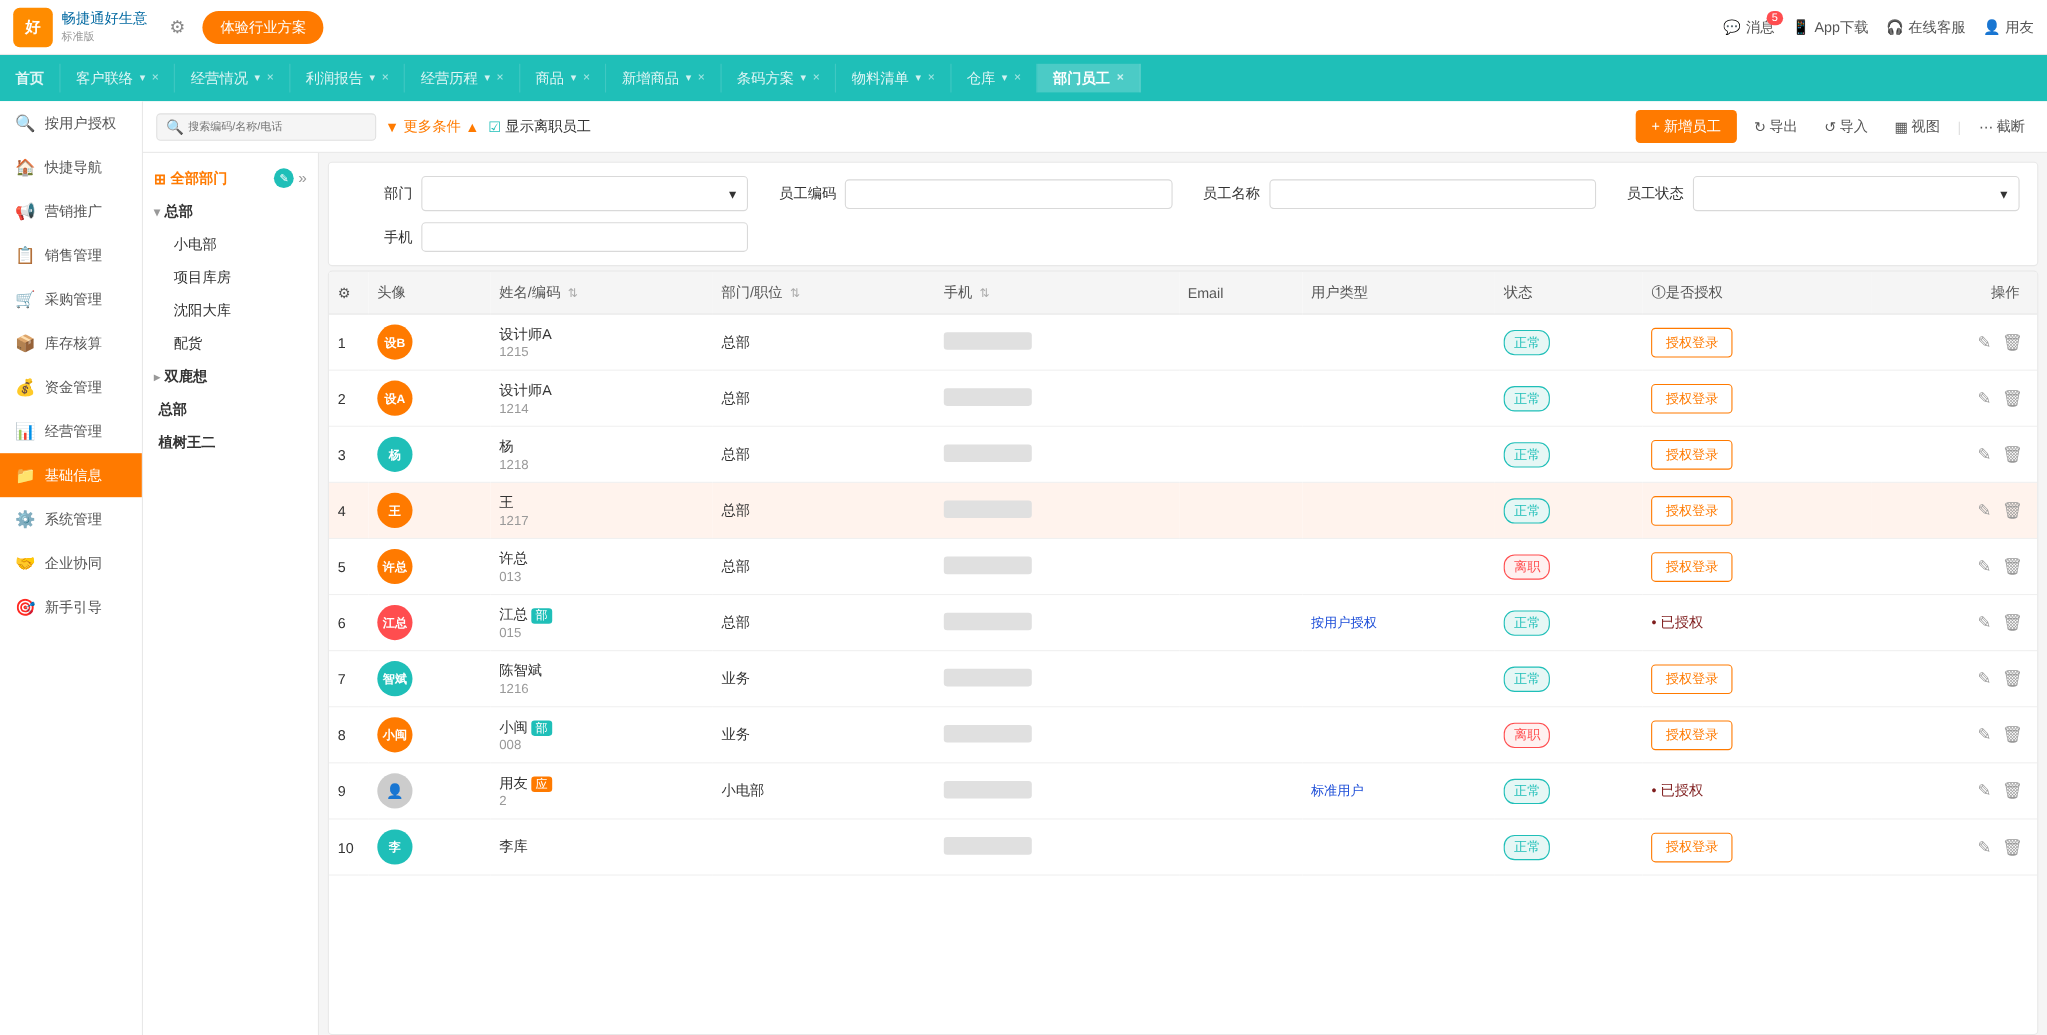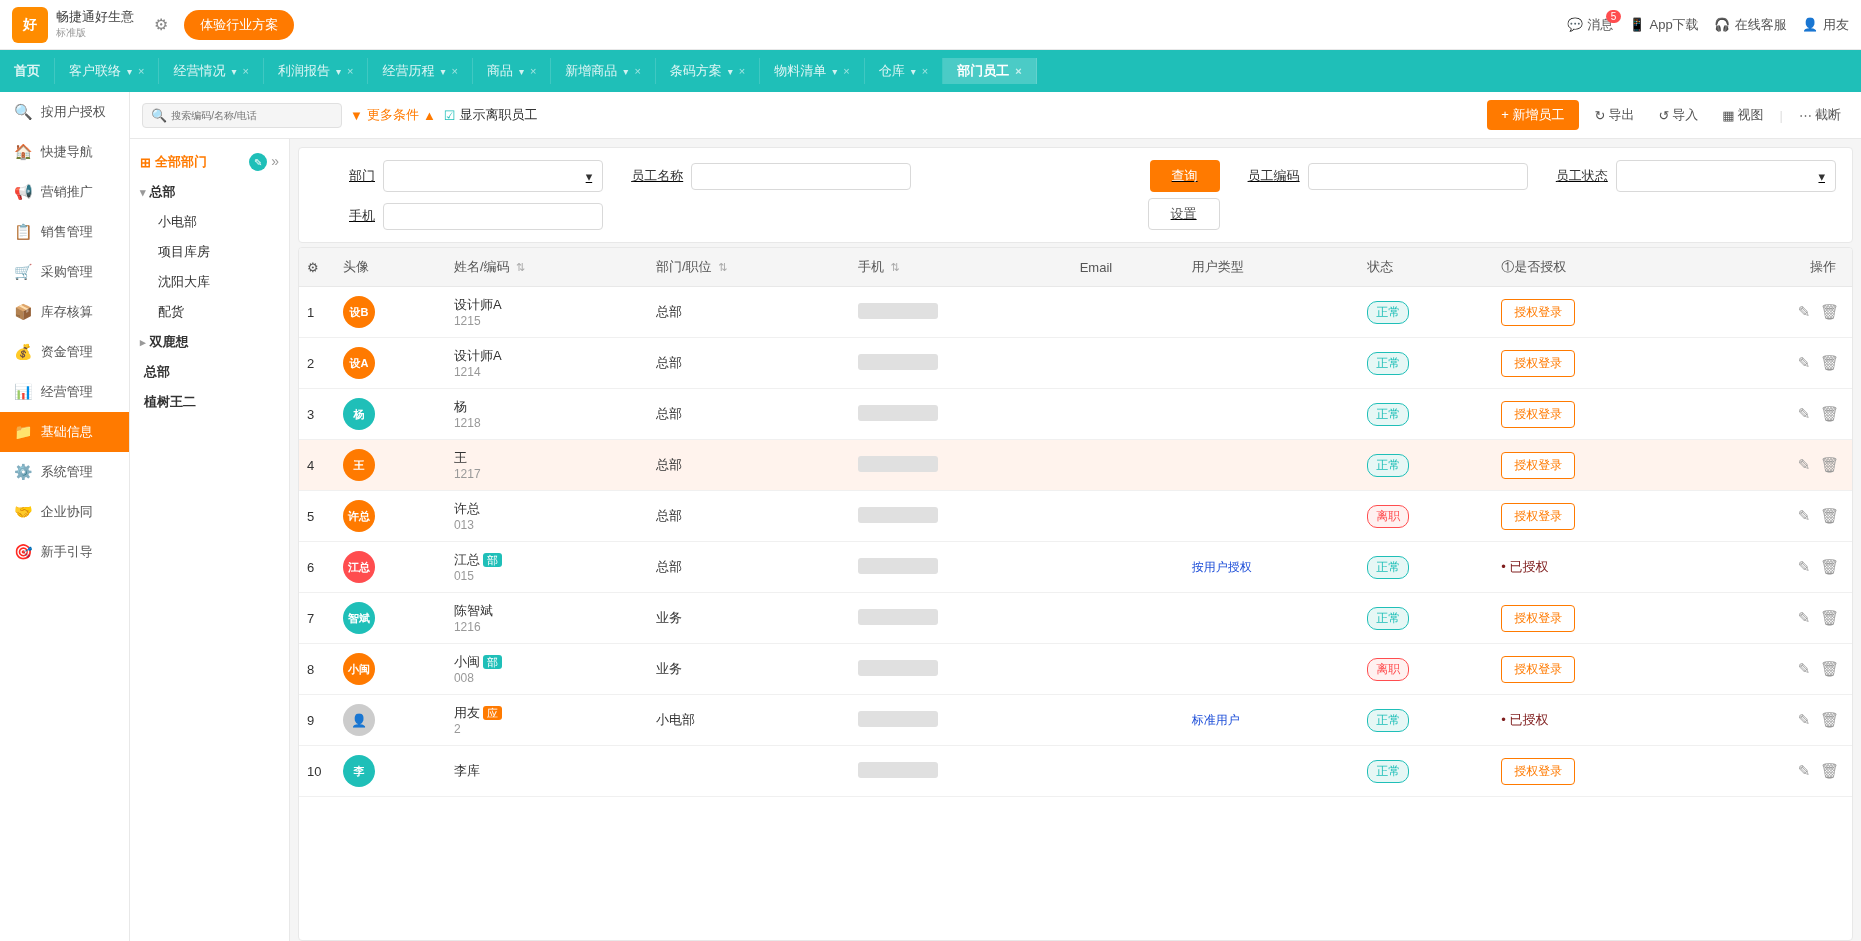--- a/index.html
+++ b/index.html
@@ -2,21 +2,21 @@
 <html><head>
   <meta charset="utf-8">
   <style>
     * { box-sizing: border-box; margin: 0; padding: 0; font-family: 'Microsoft YaHei', Arial, sans-serif; font-size: 13px; }
     body { background: #f5f5f5; min-width: 1200px; }
 
     
     .top-bar { background: #fff; height: 50px; display: flex; align-items: center; padding: 0 12px; border-bottom: 1px solid #e8e8e8; position: relative; z-index: 10; }
     .logo-area { display: flex; align-items: center; gap: 8px; min-width: 130px; }
     .logo-icon { width: 36px; height: 36px; background: #ff8c00; border-radius: 6px; display: flex; align-items: center; justify-content: center; color: #fff; font-size: 14px; font-weight: bold; }
-    .logo-text { font-size: 13px; color: #404040; line-height: 1.3; }
+    .logo-text { font-size: 13px; color: #0369a1; line-height: 1.3; }
     .logo-version { font-size: 10px; color: #999; }
     .top-actions { display: flex; align-items: center; gap: 16px; margin-left: auto; }
     .top-action-item { display: flex; align-items: center; gap: 4px; color: #555; cursor: pointer; font-size: 13px; position: relative; }
     .badge { background: #ff4d4f; color: #fff; border-radius: 10px; font-size: 10px; padding: 1px 5px; position: absolute; top: -6px; right: -8px; }
     .trial-btn { background: #ff7a00; color: #fff; border: none; border-radius: 16px; padding: 6px 16px; font-size: 13px; cursor: pointer; }
     .settings-icon { color: #888; cursor: pointer; font-size: 16px; margin: 0 8px; }
 
     
     .nav-tabs { background: #1fbfb8; display: flex; align-items: center; height: 42px; padding: 0 0 0 0; overflow: hidden; }
     .nav-tab { color: rgba(255,255,255,0.85); padding: 0 14px; height: 26px; display: flex; align-items: center; gap: 4px; cursor: pointer; font-size: 13px; white-space: nowrap; border-right: 1px solid rgba(255,255,255,0.15); }
@@ -60,21 +60,21 @@
     .search-box input { border: none; background: transparent; outline: none; font-size: 10px; color: #333; width: 150px; }
     .filter-btn { display: flex; align-items: center; gap: 4px; color: #ff7a00; cursor: pointer; font-size: 13px; border: none; background: transparent; }
     .show-resigned { display: flex; align-items: center; gap: 4px; color: #333; cursor: pointer; font-size: 13px; }
     .checkbox-checked { color: #1fbfb8; }
     .spacer { flex: 1; }
     .add-emp-btn { background: #ff7a00; color: #fff; border: none; border-radius: 4px; padding: 6px 14px; font-size: 13px; cursor: pointer; display: flex; align-items: center; gap: 4px; }
     .action-btn { display: flex; align-items: center; gap: 3px; color: #555; cursor: pointer; font-size: 13px; padding: 4px 8px; border: none; background: transparent; }
     .separator { color: #e0e0e0; }
 
     
-    .filter-row { background: #fff; border: 1px solid #e8e8e8; border-radius: 4px; margin: 8px 8px 4px; padding: 12px 16px; display: grid; grid-template-columns: 1fr 1fr 1fr 1fr 1fr; grid-template-rows: auto auto; gap: 10px 20px; text-decoration: underline; }
+    .filter-row { background: #fff; border: 1px solid #e8e8e8; border-radius: 4px; margin: 8px 8px 4px; padding: 12px 16px; display: grid; grid-template-columns: 1fr 1fr 1fr 1fr; grid-template-rows: auto auto; gap: 10px 20px; }
     .filter-field { display: flex; align-items: center; gap: 8px; }
     .filter-label { color: #333; font-size: 13px; white-space: nowrap; min-width: 60px; text-align: right; }
     .filter-input { flex: 1; border: 1px solid #d9d9d9; border-radius: 4px; padding: 5px 10px; font-size: 13px; color: #333; outline: none; background: #fff; }
     .filter-select { flex: 1; border: 1px solid #d9d9d9; border-radius: 4px; padding: 5px 10px; font-size: 13px; color: #333; outline: none; background: #fff; cursor: pointer; display: flex; align-items: center; justify-content: space-between; }
     .filter-actions { grid-column: 3; grid-row: 1 / 3; display: flex; flex-direction: column; gap: 6px; align-items: flex-end; justify-content: center; }
     .query-btn { background: #ff7a00; color: #fff; border: none; border-radius: 4px; padding: 7px 22px; font-size: 13px; cursor: pointer; }
     .reset-btn { background: #fff; color: #555; border: 1px solid #d9d9d9; border-radius: 4px; padding: 6px 22px; font-size: 13px; cursor: pointer; }
 
     
     .table-container { flex: 1; overflow-y: auto; margin: 0 8px; background: #fff; border: 1px solid #e8e8e8; border-radius: 4px; }
@@ -278,41 +278,37 @@
 
         <div class="filter-row">
           <div class="filter-field">
             <span class="filter-label">部门</span>
             <div class="filter-select" style="min-width:180px; height:32px;">
               <span></span>
                 <span>▾</span>
             </div>
           </div>
           <div class="filter-field">
+            <span class="filter-label">员工编码</span>
+            <input class="filter-input" type="text" style="">
+          </div>
+          <div class="filter-field">
             <span class="filter-label">员工名称</span>
-            <input class="filter-input" type="text" style="">
-          </div>
-          <div class="filter-field">
-            <span class="filter-label">员工编码</span>
             <input class="filter-input" type="text" style="">
           </div>
           <div class="filter-field">
             <span class="filter-label">员工状态</span>
             <div class="filter-select" style="min-width:180px; height:32px;">
               <span></span>
                 <span>▾</span>
             </div>
           </div>
           <div class="filter-field">
             <span class="filter-label">手机</span>
             <input class="filter-input" type="text" style="">
-          </div>
-          <div class="filter-actions">
-            <button class="query-btn">查询</button>
-            <button class="reset-btn">设置</button>
           </div>
         </div>
 
         <div class="table-container">
           <table>
             <thead>
               <tr>
                 <th style="width:36px;"><span>⚙</span></th>
                 <th>头像</th>
                 <th>姓名/编码 <span class="sort-icon">⇅</span></th>

